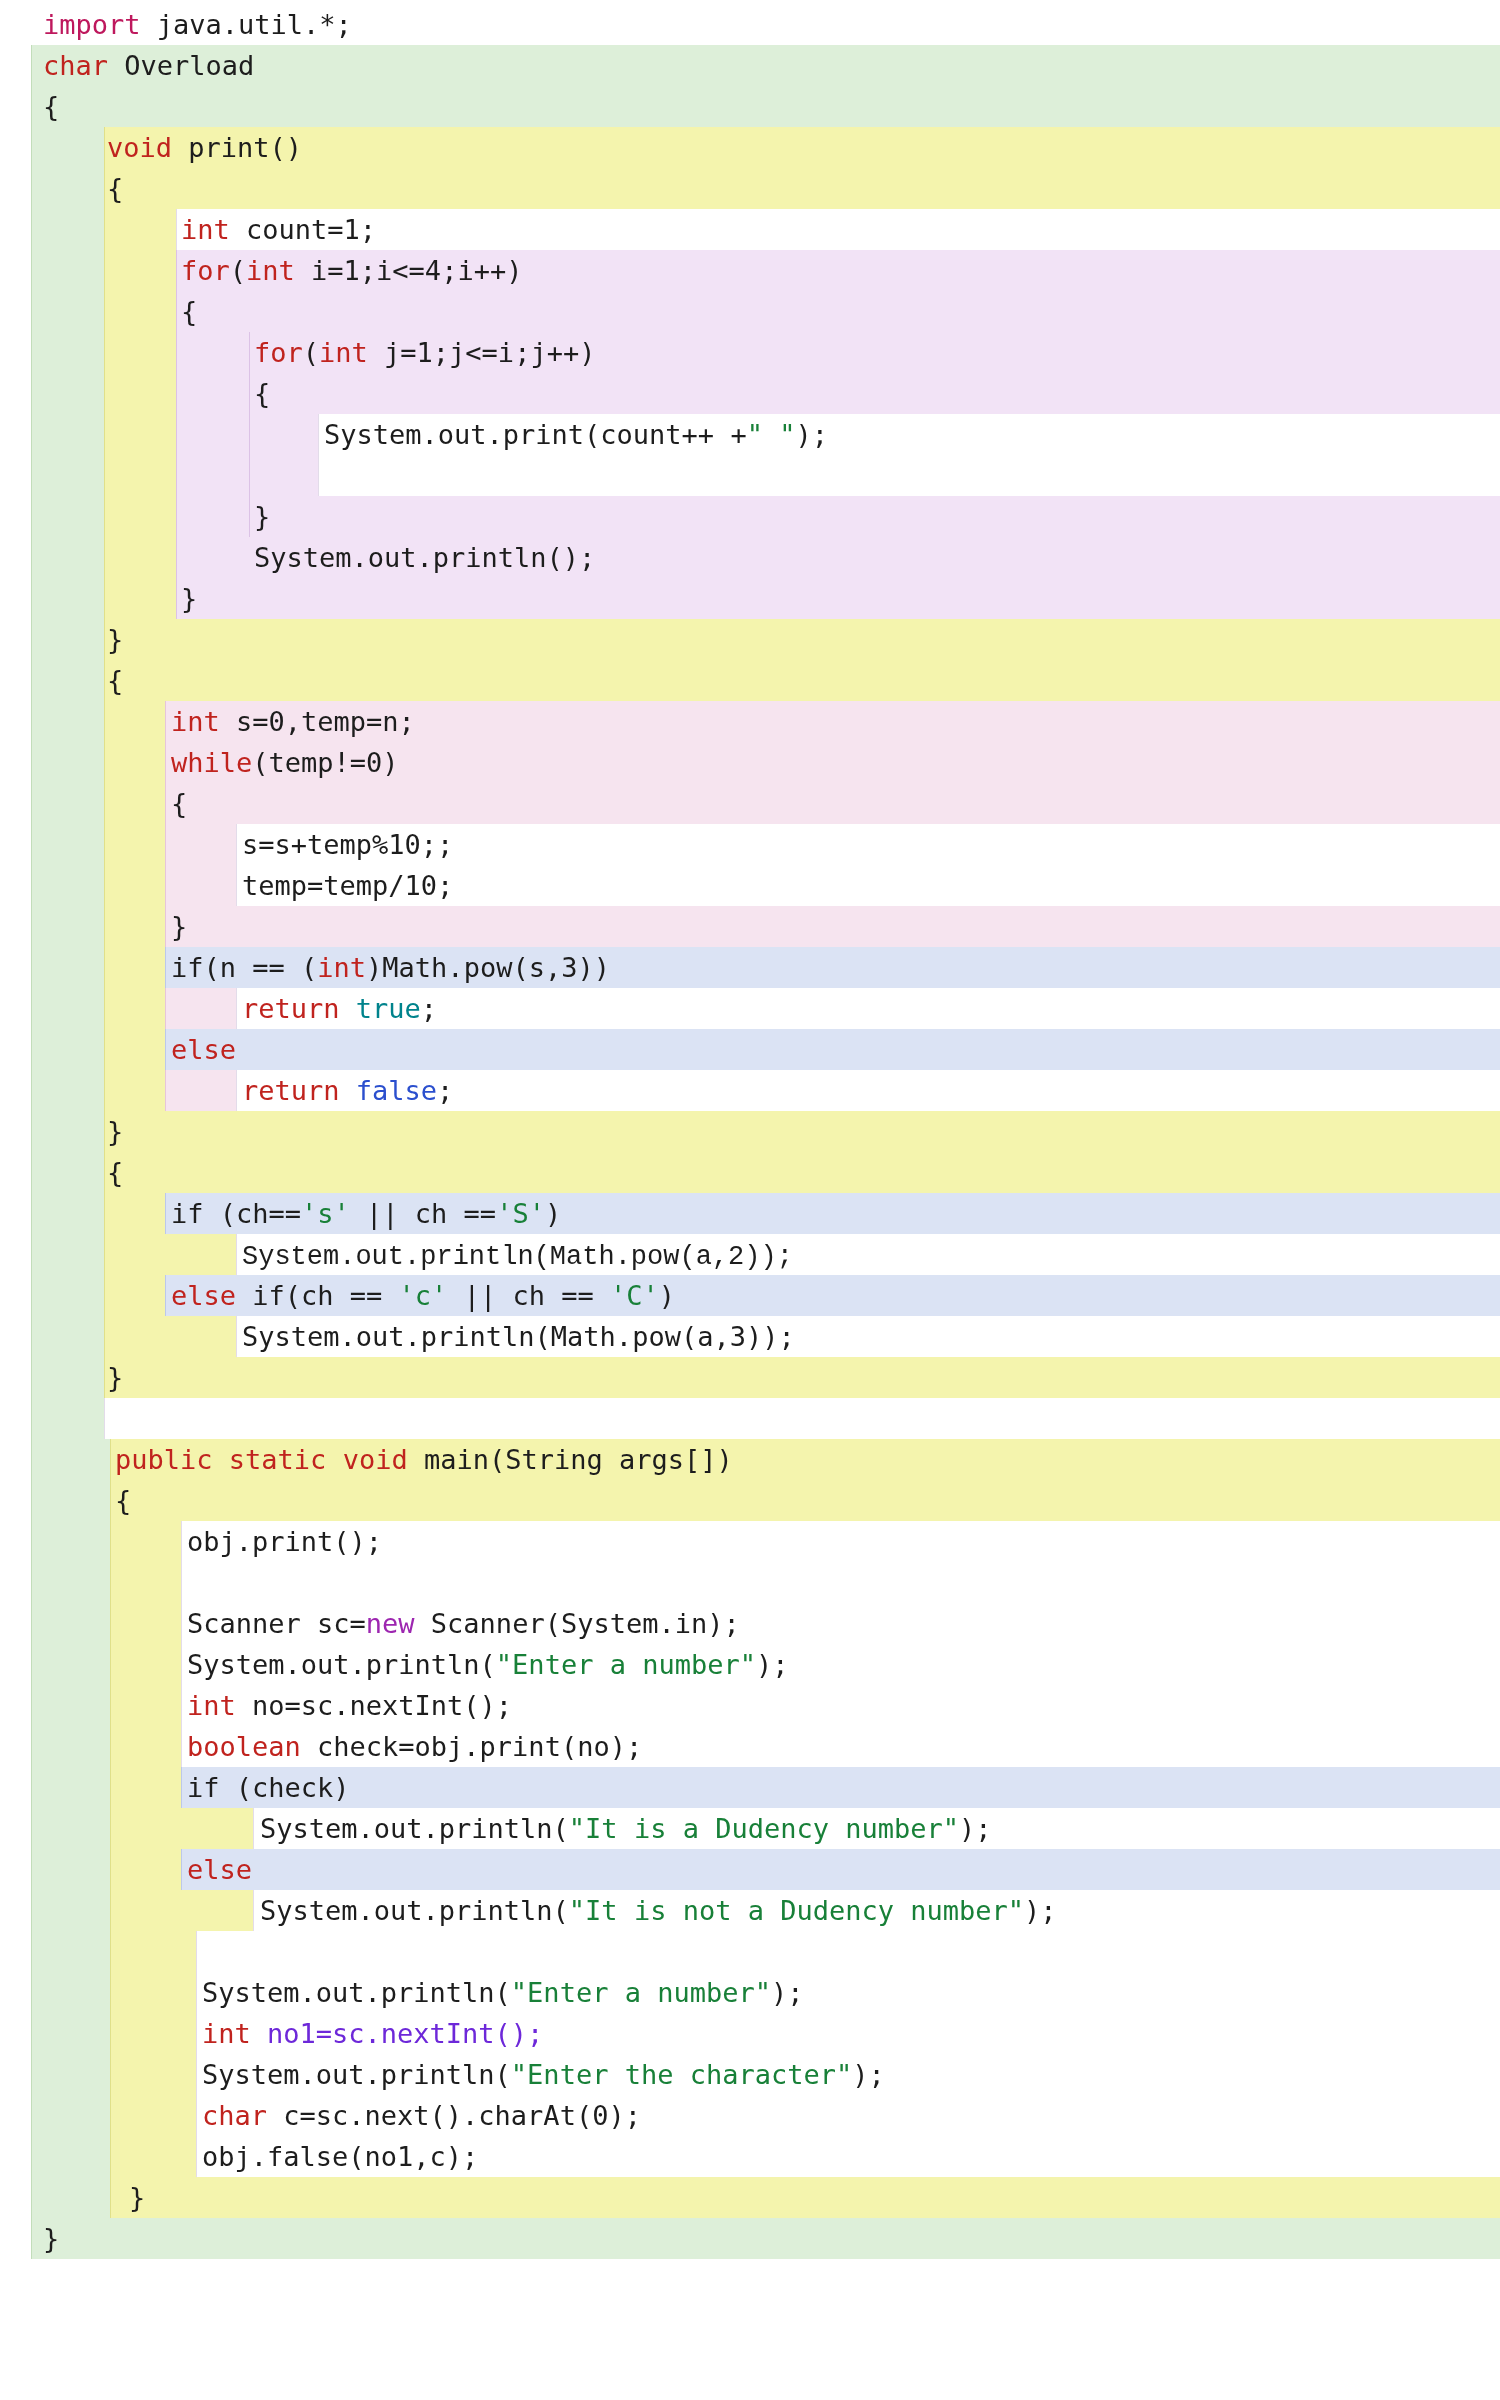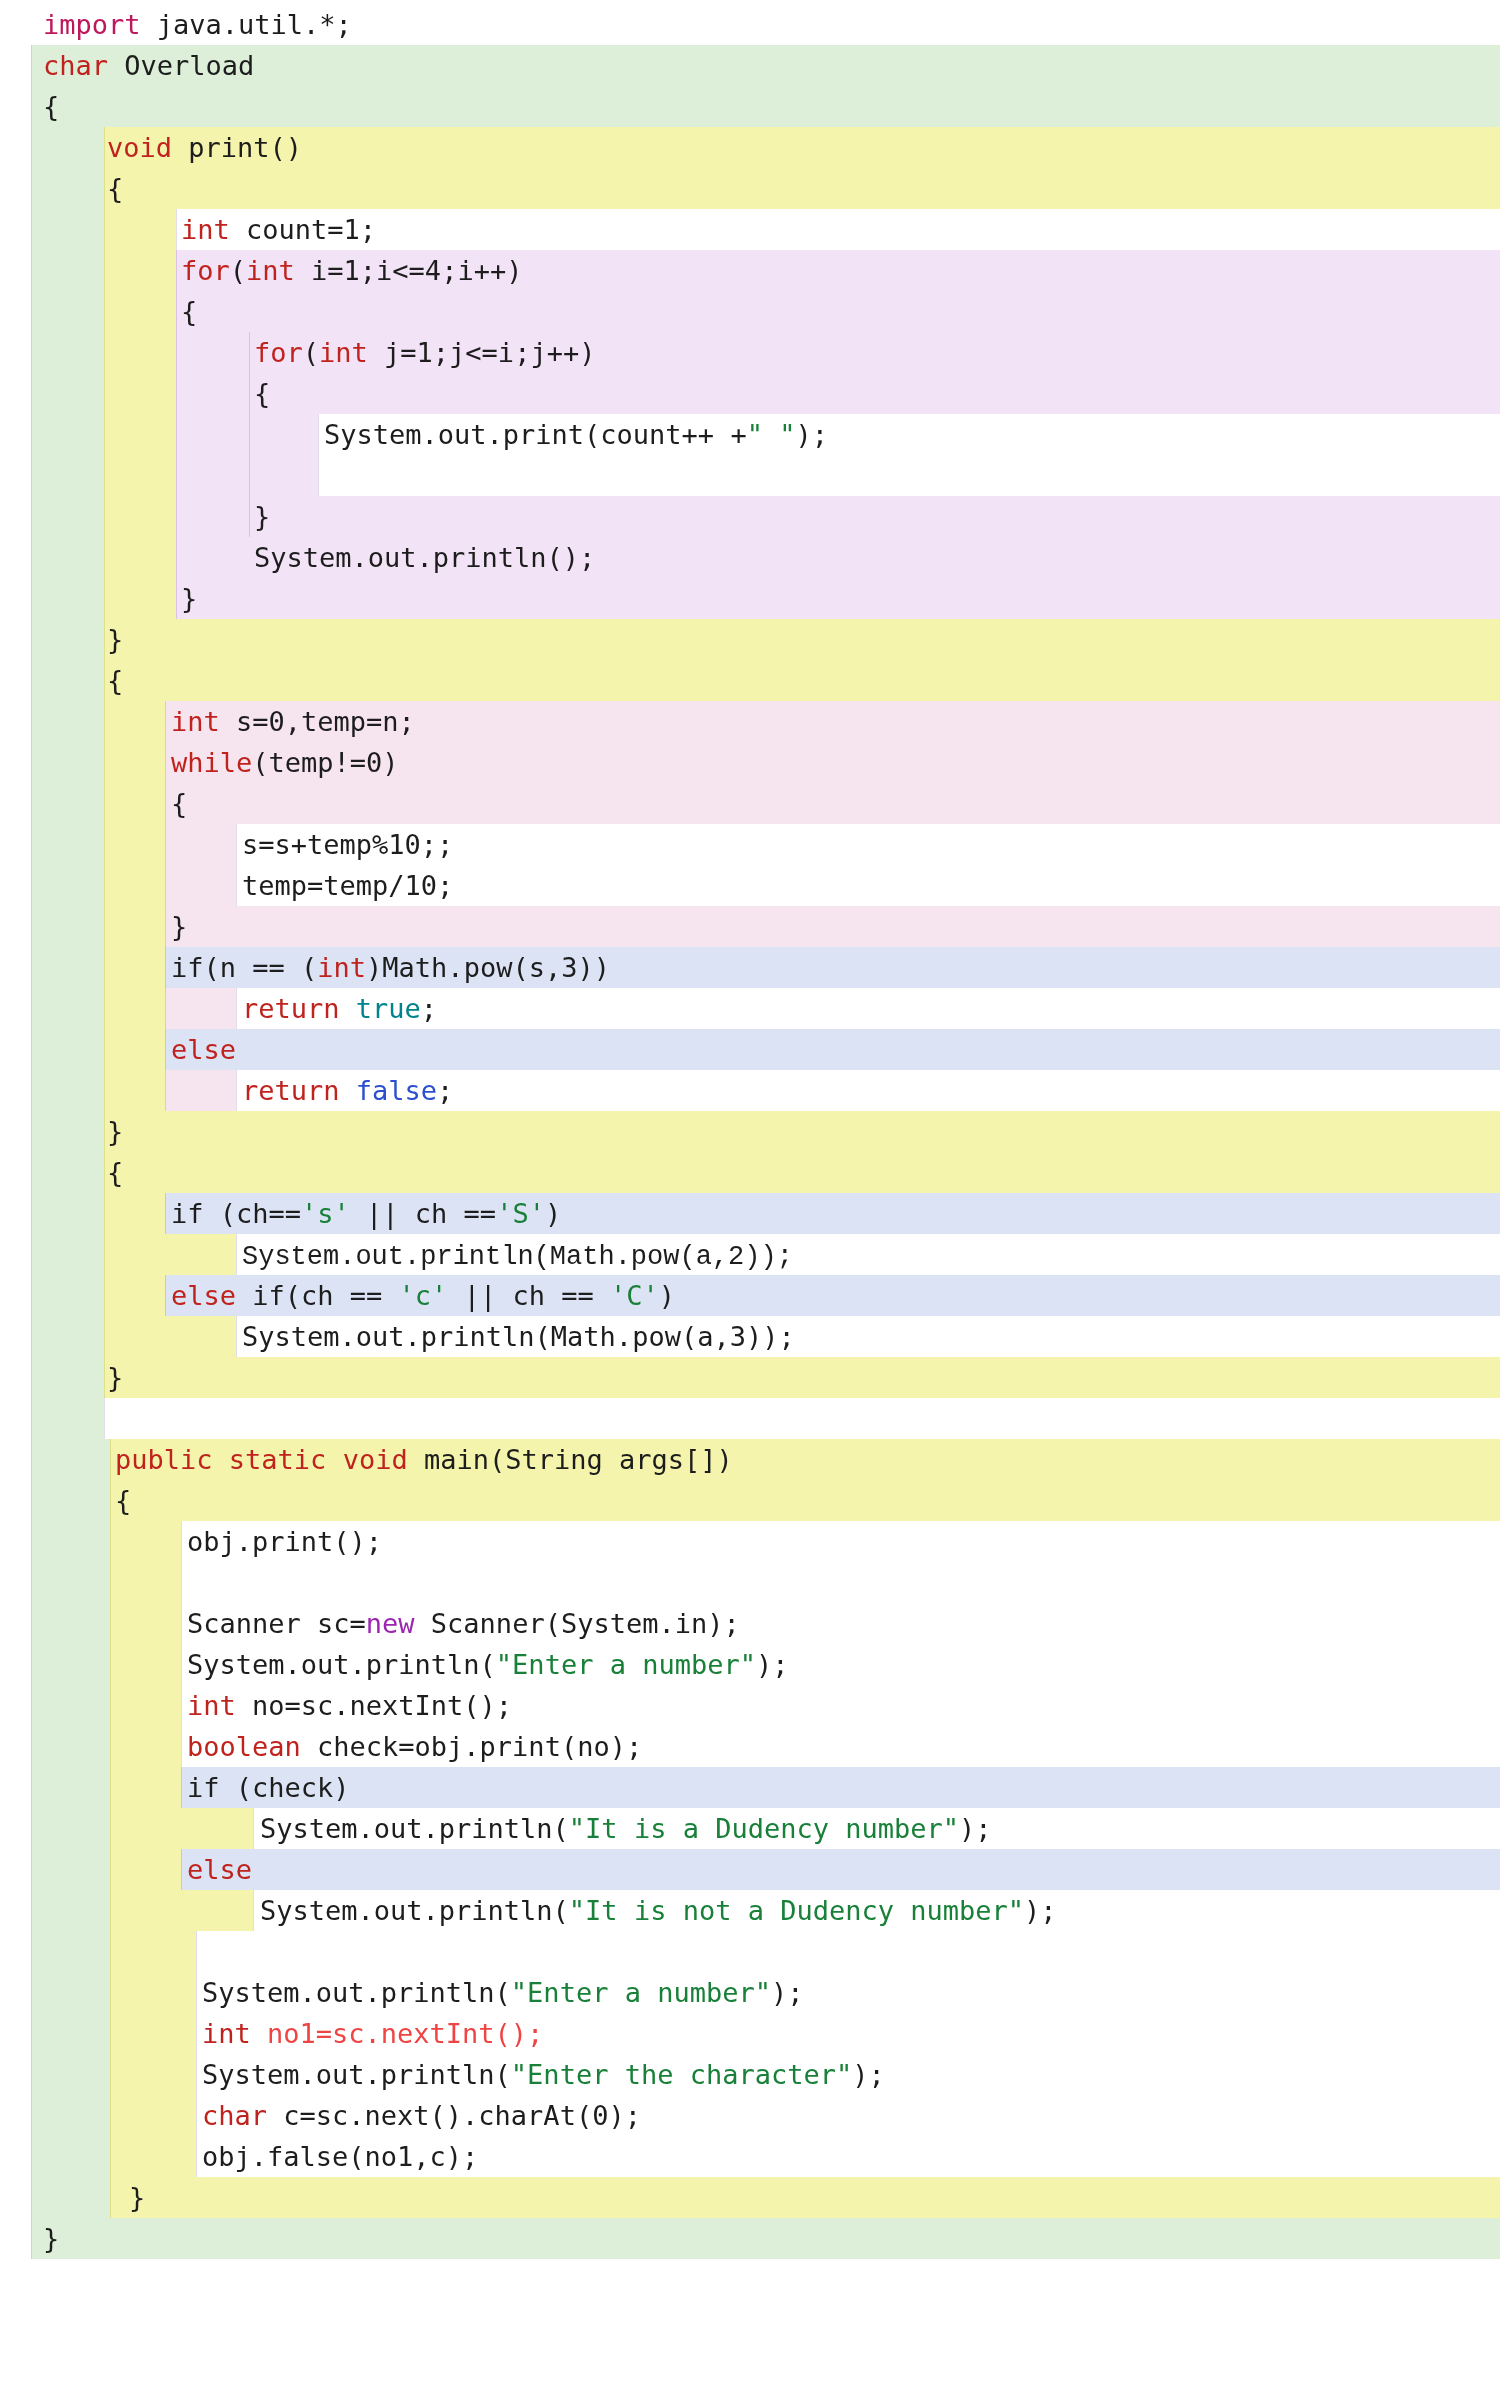--- a/index.html
+++ b/index.html
@@ -314,21 +314,21 @@
     <div class="row">
       <div class="band" style="left: 31px; background: rgb(221, 239, 217); border-left-color: rgb(194, 221, 186);"></div>
       <div class="band" style="left: 110px; background: rgb(244, 244, 173); border-left-color: rgb(224, 224, 138);"></div>
       <div class="band" style="left: 196px; background: rgb(255, 255, 255); border-left-color: rgb(227, 220, 234);"></div>
       <span class="line-text" style="left: 202px;"><span style="color: rgb(29, 29, 29);">System.out.println(</span><span style="color: rgb(24, 128, 56);">"Enter a number"</span><span style="color: rgb(29, 29, 29);">);</span></span>
     </div>
     <div class="row">
       <div class="band" style="left: 31px; background: rgb(221, 239, 217); border-left-color: rgb(194, 221, 186);"></div>
       <div class="band" style="left: 110px; background: rgb(244, 244, 173); border-left-color: rgb(224, 224, 138);"></div>
       <div class="band" style="left: 196px; background: rgb(255, 255, 255); border-left-color: rgb(227, 220, 234);"></div>
-      <span class="line-text" style="left: 202px;"><span style="color: rgb(192, 35, 30);">int</span><span style="color: #ef4444;"> no1=sc.nextInt();</span></span>
+      <span class="line-text" style="left: 202px;"><span style="color: rgb(192, 35, 30);">int</span><span style="color: #6d28d9;"> no1=sc.nextInt();</span></span>
     </div>
     <div class="row">
       <div class="band" style="left: 31px; background: rgb(221, 239, 217); border-left-color: rgb(194, 221, 186);"></div>
       <div class="band" style="left: 110px; background: rgb(244, 244, 173); border-left-color: rgb(224, 224, 138);"></div>
       <div class="band" style="left: 196px; background: rgb(255, 255, 255); border-left-color: rgb(227, 220, 234);"></div>
       <span class="line-text" style="left: 202px;"><span style="color: rgb(29, 29, 29);">System.out.println(</span><span style="color: rgb(24, 128, 56);">"Enter the character"</span><span style="color: rgb(29, 29, 29);">);</span></span>
     </div>
     <div class="row">
       <div class="band" style="left: 31px; background: rgb(221, 239, 217); border-left-color: rgb(194, 221, 186);"></div>
       <div class="band" style="left: 110px; background: rgb(244, 244, 173); border-left-color: rgb(224, 224, 138);"></div>

